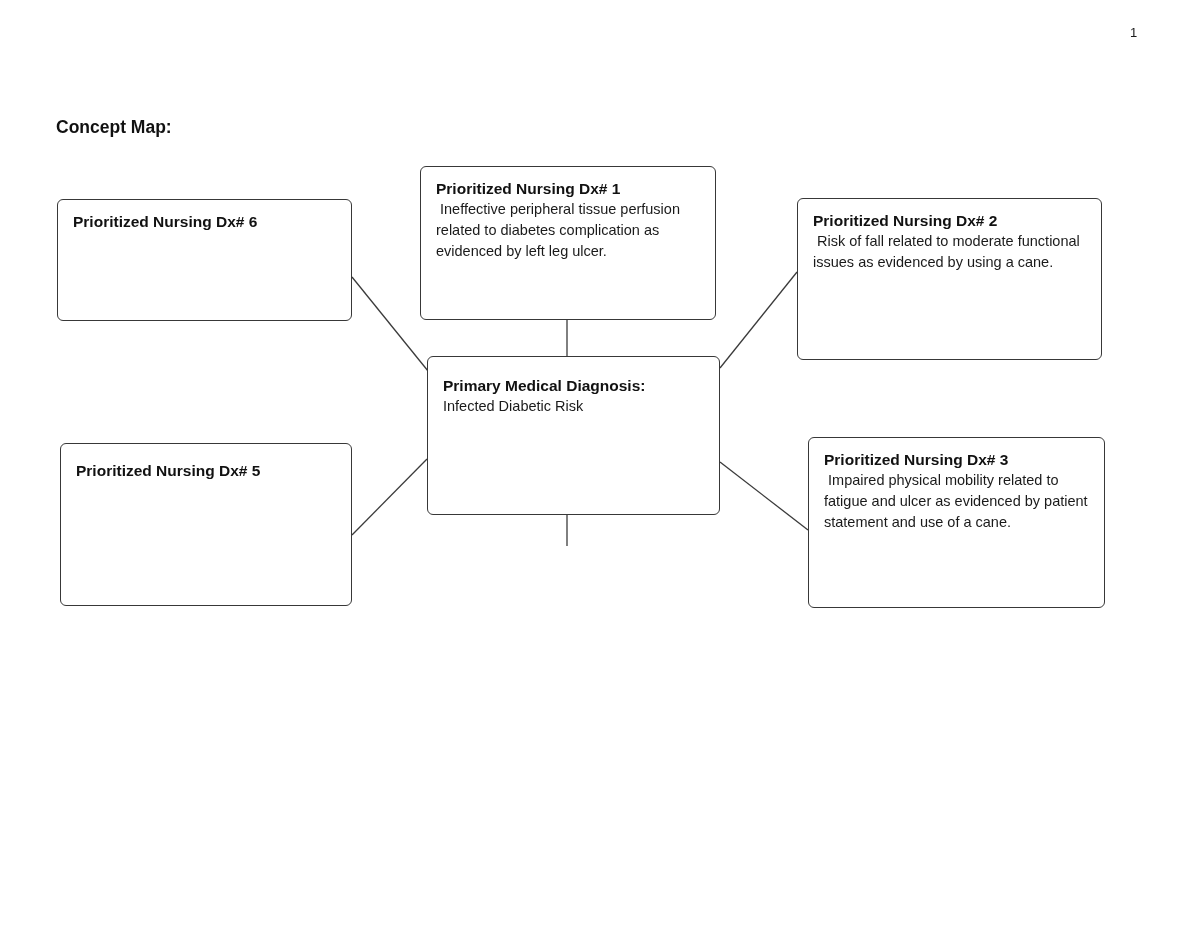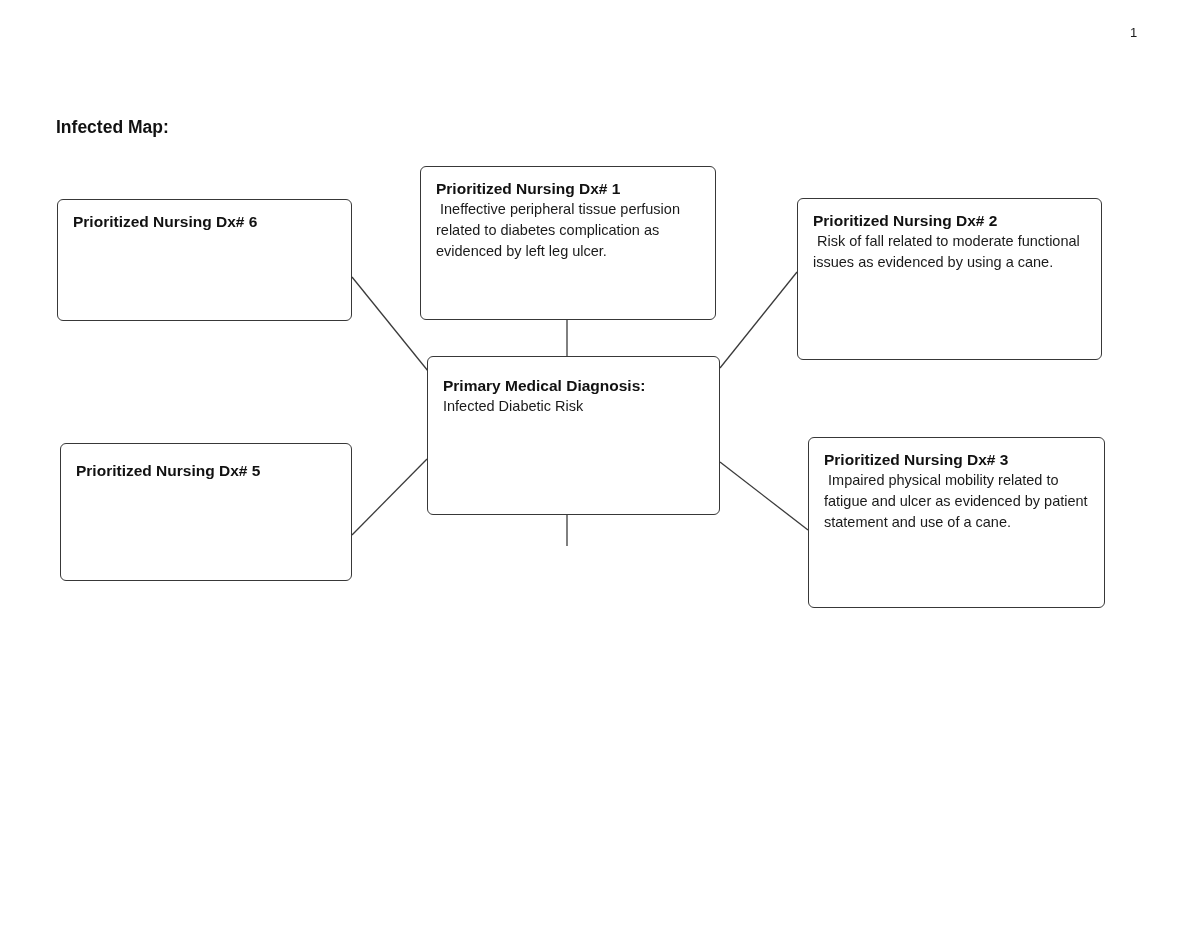--- a/index.html
+++ b/index.html
@@ -61,32 +61,32 @@
     font-size: 14.5px;
     line-height: 1.44;
     color: #1a1a1a;
     white-space: pre-wrap;
   }
   
   #node-dx6    { left: 57px;  top: 199px; width: 295px; height: 122px; }
   #node-dx1    { left: 420px; top: 166px; width: 296px; height: 154px; }
   #node-dx2    { left: 797px; top: 198px; width: 305px; height: 162px; }
   #node-center { left: 427px; top: 356px; width: 293px; height: 159px; padding-top: 19px; }
-  #node-dx5    { left: 60px;  top: 443px; width: 292px; height: 138px; padding-top: 17px; }
+  #node-dx5    { left: 60px;  top: 443px; width: 292px; height: 163px; padding-top: 17px; }
   #node-dx3    { left: 808px; top: 437px; width: 297px; height: 171px; }
   #node-dx4    { left: 413px; top: 546px; width: 307px; height: 168px; padding-top: 16px; }
 </style>
 </head>
 <body>
 
 <div class="page">
 
   <div class="page-number">1</div>
 
-  <div class="heading">Infected Map:</div>
+  <div class="heading">Concept Map:</div>
 
   <svg class="connectors" viewBox="0 0 1200 927" xmlns="http://www.w3.org/2000/svg">
     <line x1="567" y1="320" x2="567" y2="356"></line>
     <line x1="567" y1="515" x2="567" y2="546"></line>
     <line x1="352" y1="277" x2="428" y2="371"></line>
     <line x1="352" y1="535" x2="427" y2="459"></line>
     <line x1="720" y1="368" x2="797" y2="272"></line>
     <line x1="720" y1="462" x2="808" y2="530"></line>
   </svg>
 

